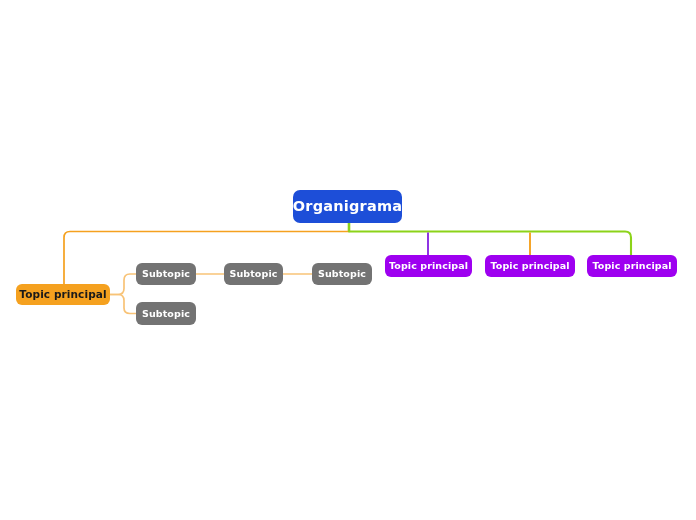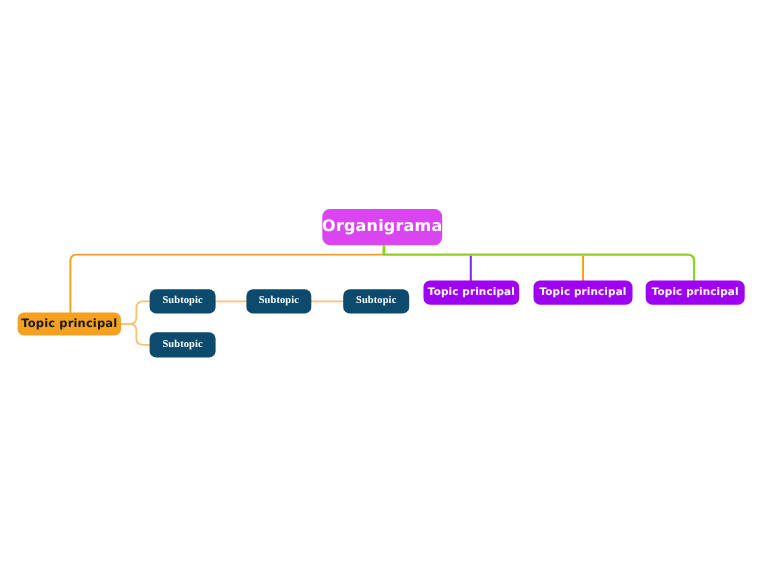--- a/index.html
+++ b/index.html
@@ -32,21 +32,21 @@
     box-sizing: border-box;
     display: flex;
     align-items: center;
     justify-content: center;
     text-align: center;
     white-space: nowrap;
     line-height: 1;
     z-index: 5;
   }
   .node-root {
-    background: #d946ef;
+    background: #1d4ed8;
     color: #ffffff;
     border-radius: 7px;
     font-size: 14.5px;
     font-weight: bold;
     letter-spacing: 0.2px;
   }
   .node-orange {
     background: #F5A11F;
     color: #1a1a1a;
     border-radius: 6px;
@@ -56,27 +56,26 @@
   }
   .node-purple {
     background: #9E00F0;
     color: #ffffff;
     border-radius: 6px;
     font-size: 9.5px;
     font-weight: bold;
     letter-spacing: 0.1px;
   }
   .node-subtopic {
-    background: #0c4a6e;
+    background: #737373;
     color: #ffffff;
     border-radius: 6px;
     font-size: 9.5px;
     font-weight: bold;
     letter-spacing: 0.1px;
-    font-family: Liberation Serif, serif;
   }
 </style>
 </head>
 <body>
 
 <div id="canvas">
 
   <svg id="wires" viewBox="0 0 696 520" width="696" height="520" xmlns="http://www.w3.org/2000/svg">
 
     <path d="M349,223 L349,231.5" stroke="#8CD319" stroke-width="2.6" fill="none" stroke-linecap="butt"></path>

